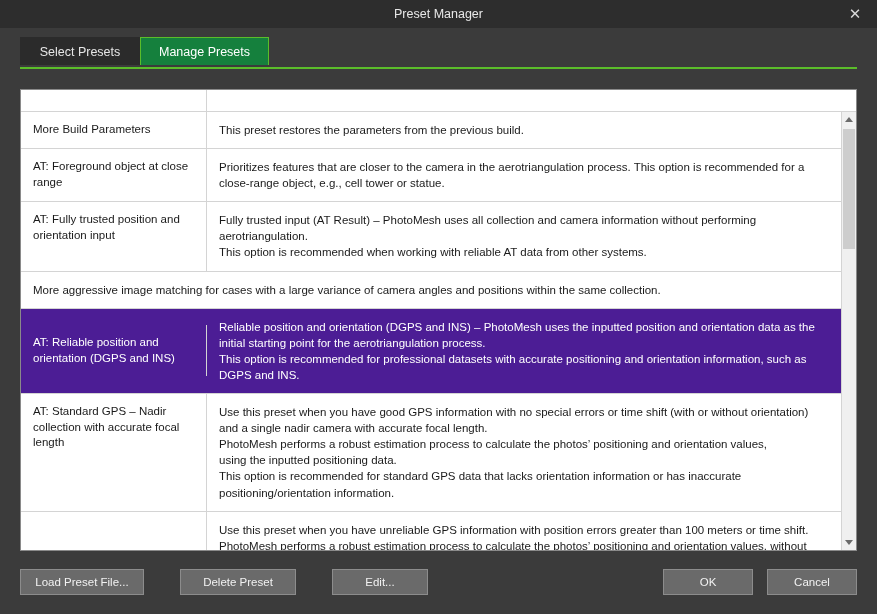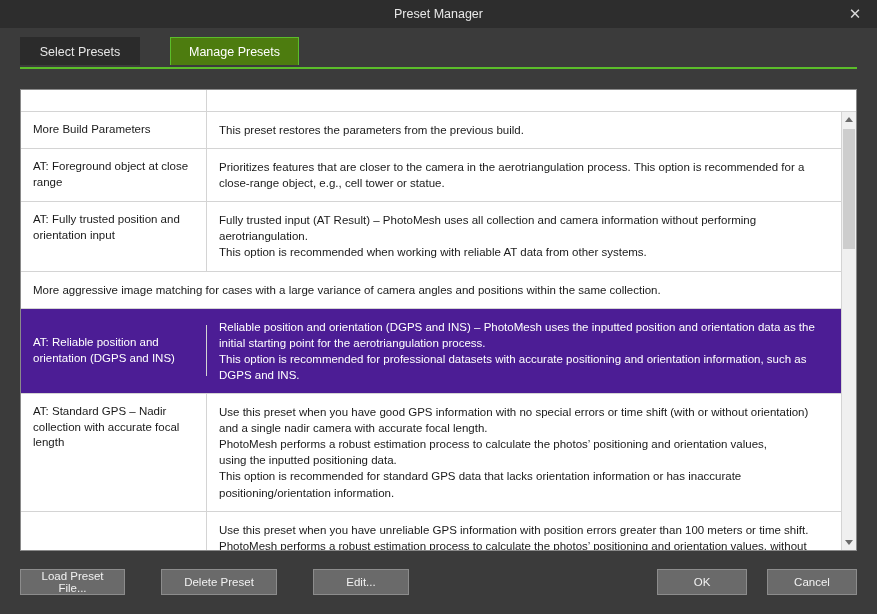--- a/index.html
+++ b/index.html
@@ -57,24 +57,23 @@
     align-items: center;
     justify-content: center;
     font-size: 12.5px;
     color: #e6e6e6;
     cursor: pointer;
     background: #2b2b2b;
     border: 1px solid #2b2b2b;
     border-bottom: none;
   }
   .tab.active {
-    background: #4d7c0f;
+    background: #15803d;
     border-color: #5bbd2a;
     color: #ffffff;
-    margin-left: 30px;
   }
   .tab-underline {
     position: absolute;
     left: 20px;
     right: 20px;
     bottom: 0;
     height: 2px;
     background: #5bbd2a;
   }
 
@@ -194,26 +193,26 @@
     border: 1px solid #8c8c8c;
     color: #f2f2f2;
     font-size: 11.5px;
     font-family: "Liberation Sans", sans-serif;
     display: inline-flex;
     align-items: center;
     justify-content: center;
     cursor: pointer;
     padding: 0 8px;
   }
-  .btn-load { width: 105px; }
+  .btn-load { width: 124px; }
   .btn-delete { width: 116px; margin-left: 36px; }
   .btn-edit { width: 96px; margin-left: 36px; }
   .spacer { flex: 1; }
   .btn-ok { width: 90px; }
-  .btn-cancel { width: 90px; margin-left: 20px; }
+  .btn-cancel { width: 90px; margin-left: 14px; }
 </style>
 </head>
 <body>
 
 <div class="titlebar">
   <span class="titlebar-title">Preset Manager</span>
   <div class="titlebar-close">✕</div>
 </div>
 
 <div class="tabstrip">

